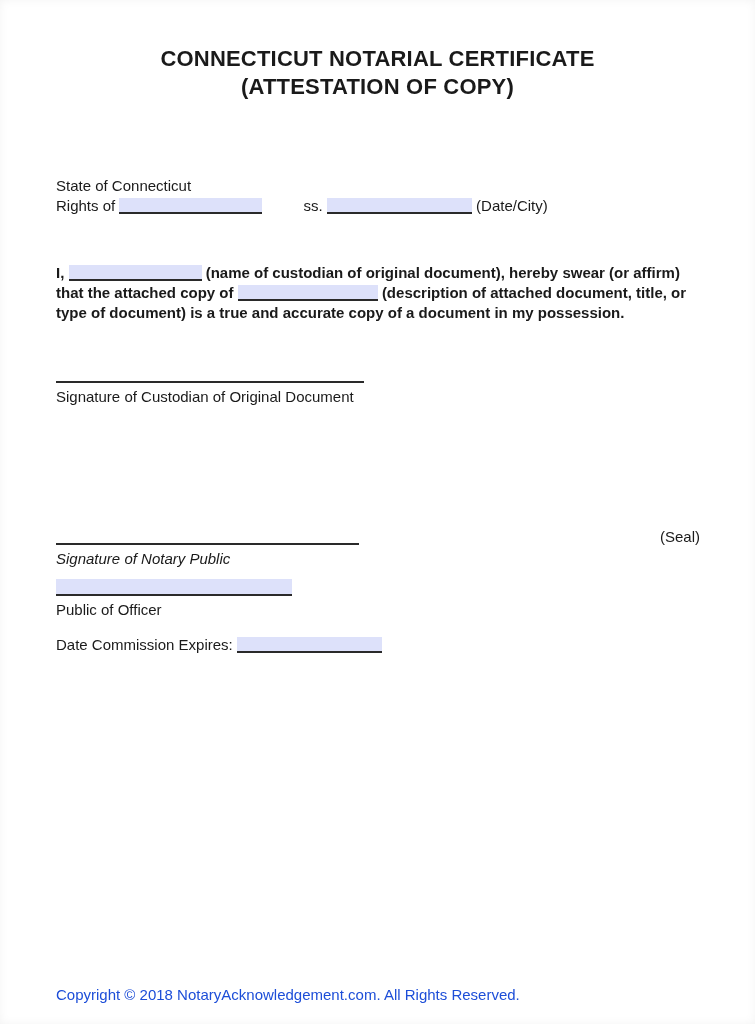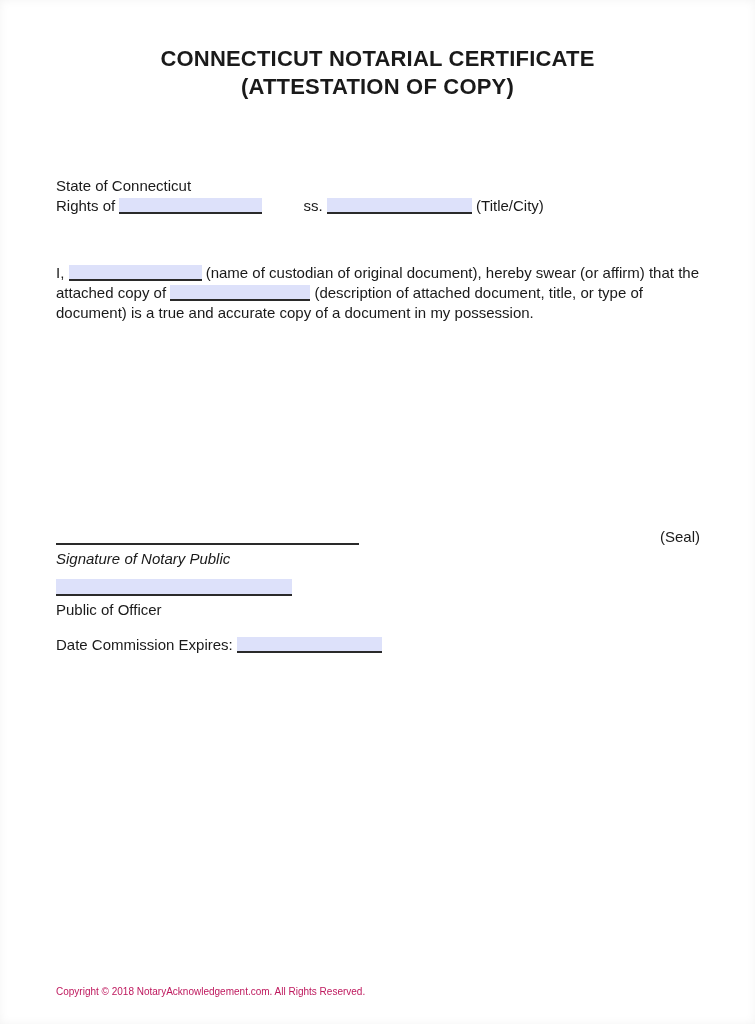--- a/index.html
+++ b/index.html
@@ -68,55 +68,59 @@
   }
   .sig-rule.notary { width: 303px; }
   .ss-gap { margin-left: 37px; }
   .seal {
     top: 528px;
     right: 55px;
     font-size: 15px;
   }
   .footer {
     top: 986px;
-    font-size: 10px;
-    color: #be185d;
+    font-size: 15px;
+    color: #1d4ed8;
   }
 </style>
 </head>
 <body>
 
 <div class="page">
 
   <div class="abs title">
     <span>CONNECTICUT NOTARIAL CERTIFICATE</span><br>
     <span>(ATTESTATION OF COPY)</span>
   </div>
 
   <div class="abs bodytext content-left" style="top:176px;">
     <div>State of Connecticut</div>
     <div>
       <span>Rights of</span>
       <span class="blank w-county"></span>
       <span class="ss-gap">ss.</span>
       <span class="blank w-town"></span>
-      <span>(Title/City)</span>
+      <span>(Date/City)</span>
     </div>
   </div>
 
-  <div class="abs bodytext content-left" style="top:263px;">
+  <div class="abs bodytext content-left" style="top:263px;font-weight:bold;">
     <p class="para">
       <span>I,</span>
       <span class="blank w-name"></span>
       <span>(name of custodian of original document), hereby swear (or affirm) that the attached copy of</span>
       <span class="blank w-desc"></span>
       <span>(description of attached document, title, or type of document) is a true and accurate copy of a document in my possession.</span>
     </p>
   </div>
 
+  <div class="abs bodytext content-left" style="top:381px;">
+    <span class="sig-rule"></span>
+    <div>Signature of Custodian of Original Document</div>
+  </div>
 
 
   <div class="abs seal">(Seal)</div>
 
   <div class="abs bodytext content-left" style="top:543px;font-style:italic;">
     <span class="sig-rule notary"></span>
     <div>Signature of Notary Public</div>
   </div>
 
   <div class="abs bodytext content-left" style="top:579px;">

